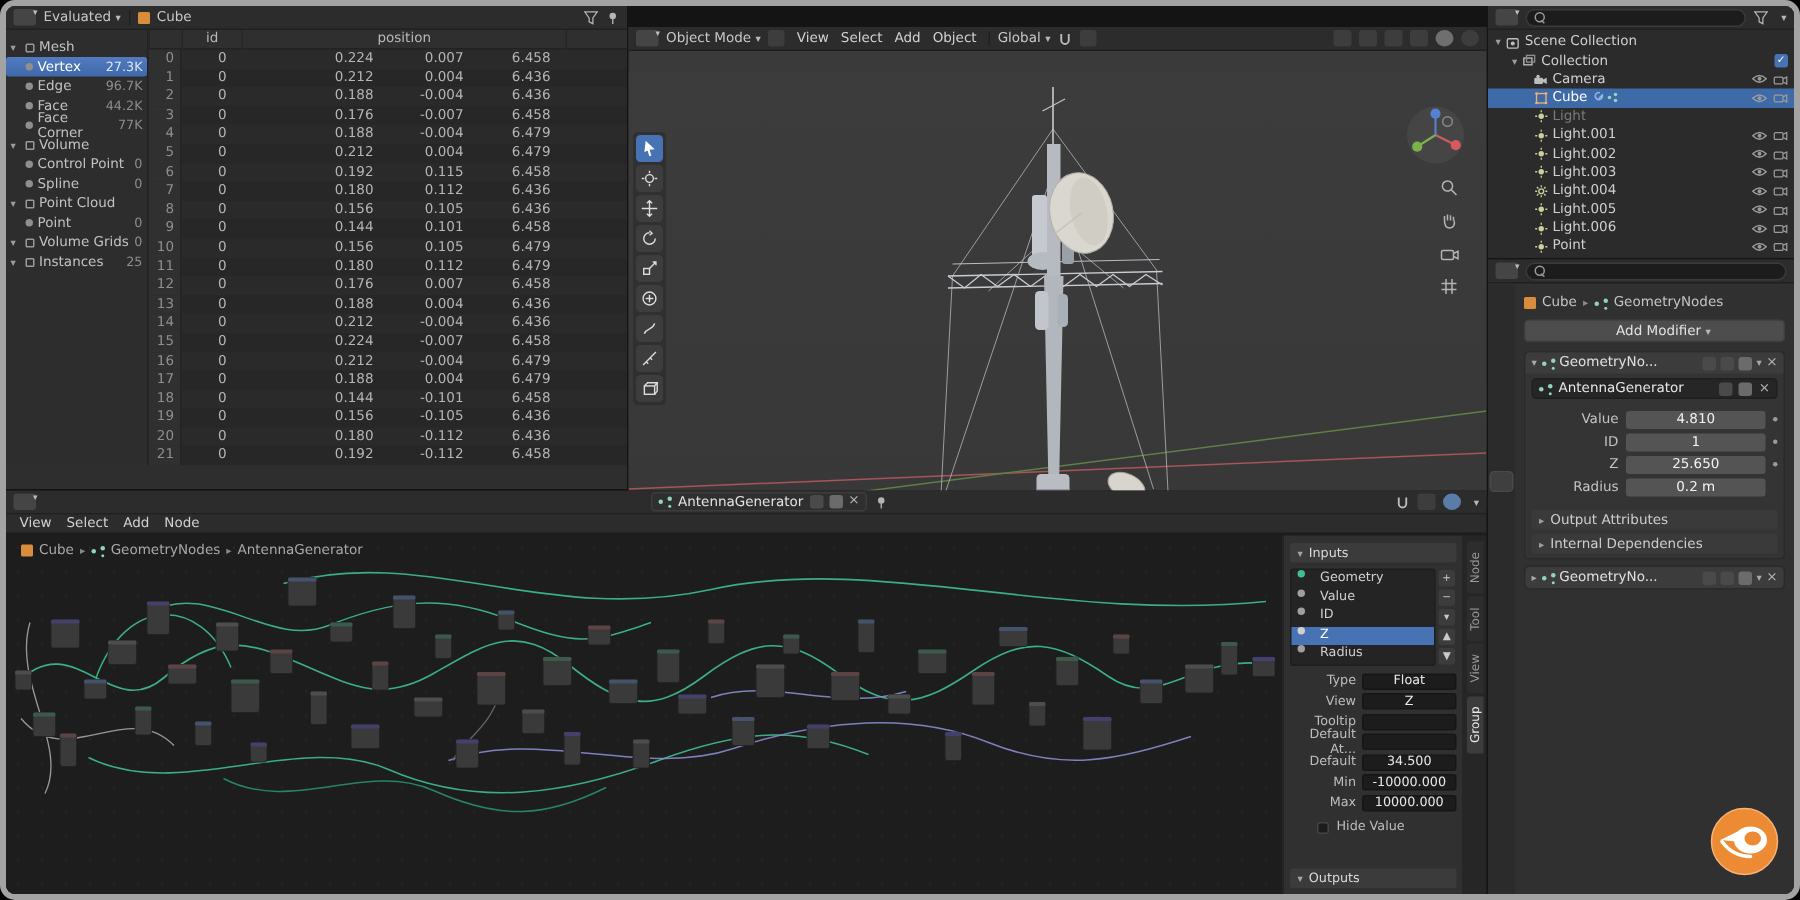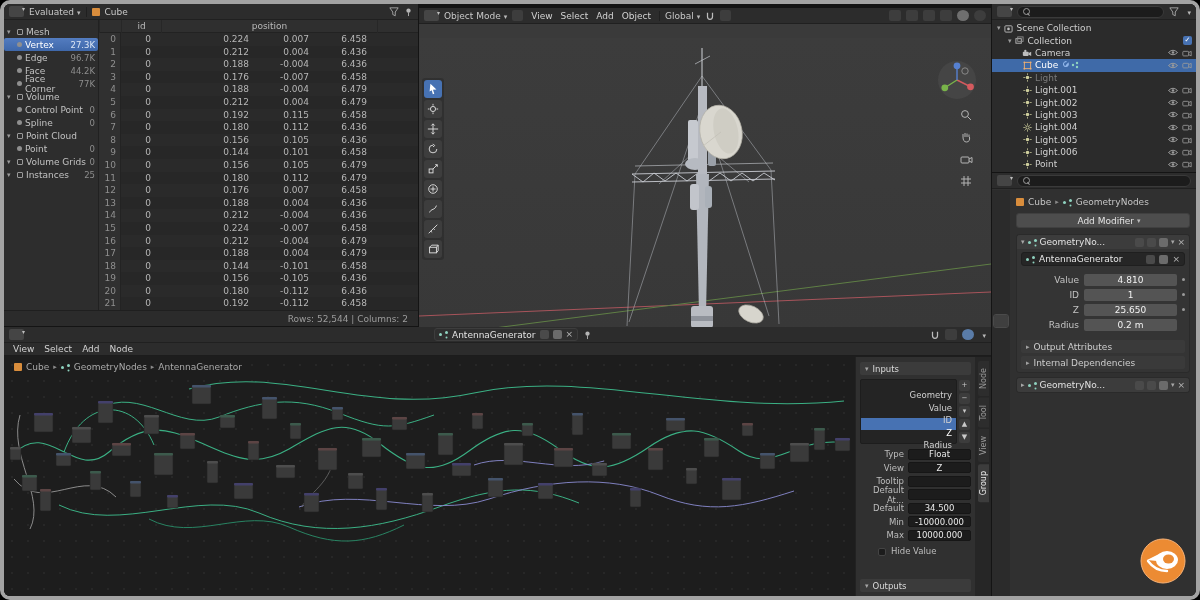--- a/index.html
+++ b/index.html
@@ -37,21 +37,21 @@
   .ss-thead .h{text-align:center;line-height:13px;border-left:1px solid #272727;}
   .ss-rows{position:absolute;top:13px;left:0;right:0;bottom:0;overflow:hidden;}
   .ss-r{display:grid;grid-template-columns:22px 40px 98px 60px 58px 1fr;height:12.6px;line-height:12.6px;}
   .ss-r:nth-child(odd){background:#2a2a2a;}
   .ss-r:nth-child(even){background:#272727;}
   .ss-r .ci{background:#303030;color:#8f8f8f;text-align:right;padding-right:4px;border-right:1px solid #232323;}
   .ss-r .cv2{text-align:right;padding-right:10px;color:#b6b6b6;}
   .ss-status{position:absolute;left:0;right:0;bottom:0;height:16px;background:#2b2b2b;border-top:1px solid #1f1f1f;display:flex;align-items:center;justify-content:flex-end;padding:0 10px;color:#9c9c9c;}
 
   
-  #viewport{left:415px;top:4px;width:572px;height:322px;background:#3a3a3a;}
+  #viewport{left:415px;top:14px;width:572px;height:322px;background:#3a3a3a;}
   .vp-strip{position:absolute;left:0;top:16px;right:0;height:14px;background:#333;border-bottom:1px solid #2a2a2a;display:flex;align-items:center;padding:0 5px;}
   .selgroup{display:flex;gap:1px;}
   .selgroup span{width:13px;height:11px;background:#3f3f3f;border-radius:2px;}
   .selgroup span.on{background:#5a5a5a;}
   .vp-canvas{position:absolute;left:0;top:30px;right:0;bottom:0;background:linear-gradient(#3c3c3c,#383838);}
   .tools{position:absolute;left:3px;top:40px;display:flex;flex-direction:column;gap:2px;background:rgba(40,40,40,.55);padding:2px;border-radius:3px;}
   .tool{width:18px;height:18px;background:#3d3d3d;border-radius:3px;display:flex;align-items:center;justify-content:center;}
   .tool.on{background:#4772b3;}
   .tool svg{stroke:#dcdcdc;fill:none;stroke-width:1.1;}
   .navic{position:absolute;width:18px;height:18px;display:flex;align-items:center;justify-content:center;opacity:.85;}
@@ -116,21 +116,21 @@
   .dblock{display:flex;align-items:center;gap:4px;background:#2f2f2f;border:1px solid #3d3d3d;border-radius:3px;height:13px;padding:0 4px;color:#e2e2e2;}
   .ne-hdr2{height:13px;background:#2c2c2c;border-bottom:1px solid #1c1c1c;display:flex;align-items:center;gap:4px;padding:0 6px;}
   .ne-canvas{position:absolute;left:0;top:30px;right:136px;bottom:0;background:#1d1d1d;background-image:radial-gradient(#272727 1px,transparent 1px);background-size:16px 16px;}
   .ne-bc{position:absolute;left:10px;top:5px;display:flex;align-items:center;gap:4px;color:#a9a9a9;z-index:3;}
   .npanel{position:absolute;right:16px;top:30px;bottom:0;width:120px;background:#303030;border-left:1px solid #222;display:flex;flex-direction:column;padding:5px 4px 4px;font-size:8.5px;}
   .sech{height:13px;background:#3b3b3b;border-radius:2px;display:flex;align-items:center;gap:4px;padding:0 5px;color:#dadada;}
   .sech .ex{font-size:7px;color:#a5a5a5;}
   .socklist{background:#242424;border:1px solid #1d1d1d;border-radius:2px;margin:4px 14px 4px 0;position:relative;}
   .sockbtns{position:absolute;right:-14px;top:0;display:flex;flex-direction:column;gap:2px;}
   .sockbtns span{width:11px;height:11px;background:#3c3c3c;border-radius:2px;color:#c9c9c9;font-size:7px;line-height:11px;text-align:center;}
-  .sk{height:12.5px;display:flex;align-items:flex-end;gap:10px;padding:0 4px;color:#d0d0d0;flex-direction:column;}
+  .sk{height:12.5px;display:flex;align-items:flex-start;gap:10px;padding:0 4px;color:#d0d0d0;}
   .sk.selected{background:#4772b3;color:#fff;}
   .sk .sd{width:5px;height:5px;border-radius:50%;background:#9f9f9f;}
   .nrow{display:flex;align-items:center;height:13.5px;gap:4px;}
   .nrow .nlbl{width:44px;text-align:right;color:#bdbdbd;flex:0 0 auto;}
   .nrow .nval{flex:1;background:#1c1c1c;border:1px solid #161616;border-radius:2px;height:11px;line-height:10px;text-align:center;color:#e8e8e8;display:flex;align-items:center;justify-content:center;gap:3px;}
   .hv{display:flex;align-items:flex-end;gap:5px;height:14px;padding-left:18px;color:#bdbdbd;}
   .hv .box{width:8px;height:8px;background:#1c1c1c;border:1px solid #444;border-radius:2px;}
   .ntabs{position:absolute;right:0;top:30px;bottom:0;width:16px;background:#262626;display:flex;flex-direction:column;padding-top:4px;gap:2px;align-items:center;}
   .ntab{writing-mode:vertical-rl;transform:rotate(180deg);font-size:8px;color:#999;background:#2d2d2d;border-radius:0 2px 2px 0;padding:7px 1px;}
   .ntab.active{background:#3c3c3c;color:#e9e9e9;}
@@ -447,21 +447,20 @@
           <div class="ss-r">
             <div class="ci">21</div>
             <div class="cv2">0</div>
             <div class="cv2">0.192</div>
             <div class="cv2">-0.112</div>
             <div class="cv2">6.458</div>
             <div></div>
           </div>
         </div>
     </div>
-    <div class="ss-status">Rows: 52,544  |  Columns: 2</div>
   </div>
 
   <div class="ed" id="viewport">
     <div class="hdr">
       <span class="edbtn"></span>
       <span class="cv">Object Mode</span>
       <span class="ibtn"></span>
       <span style="display:flex;gap:2px;">
 
       <span class="menu">View</span>

